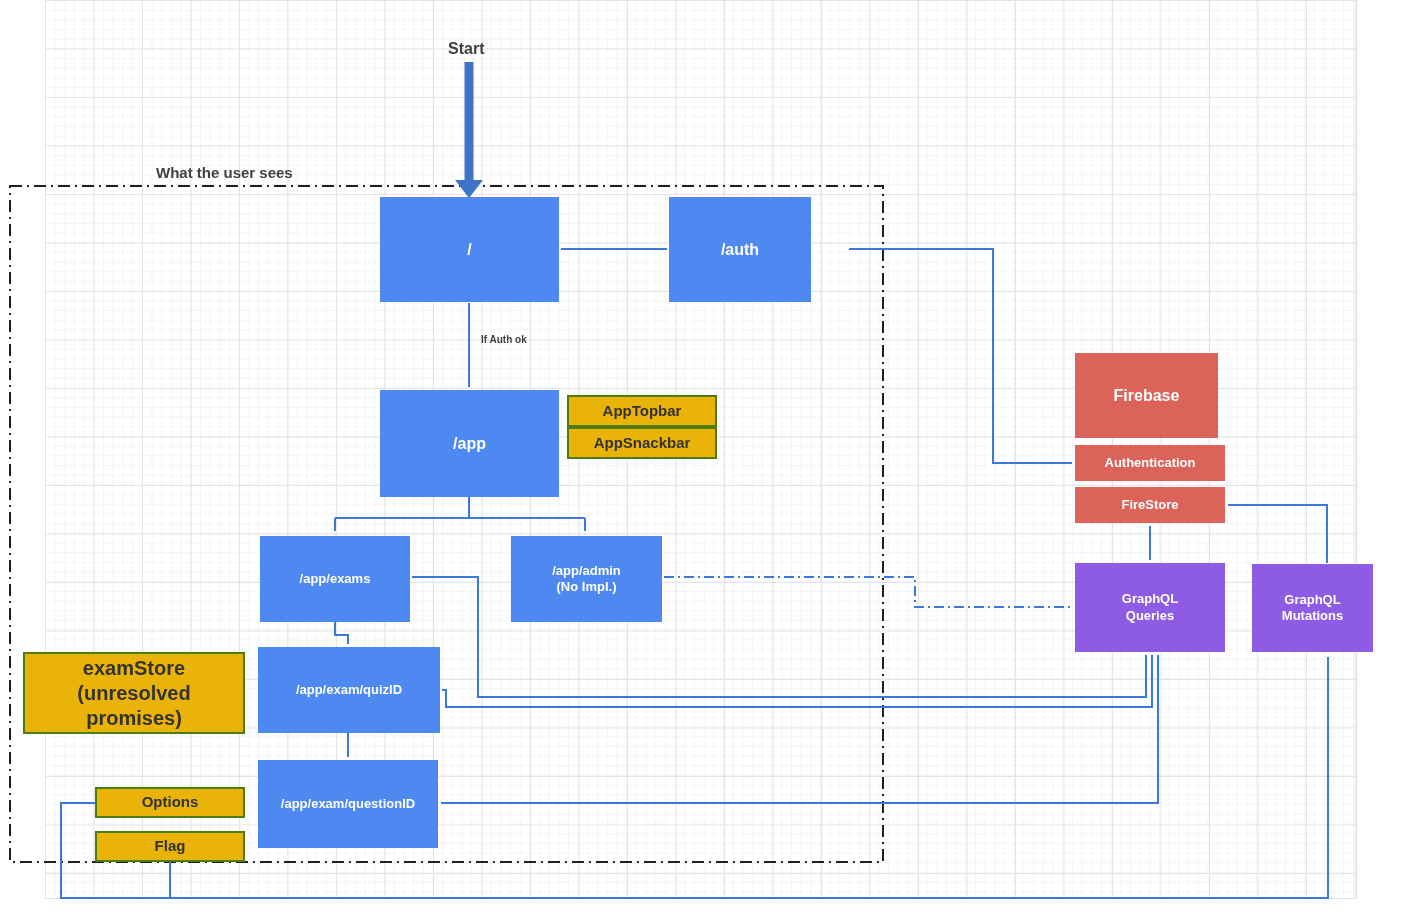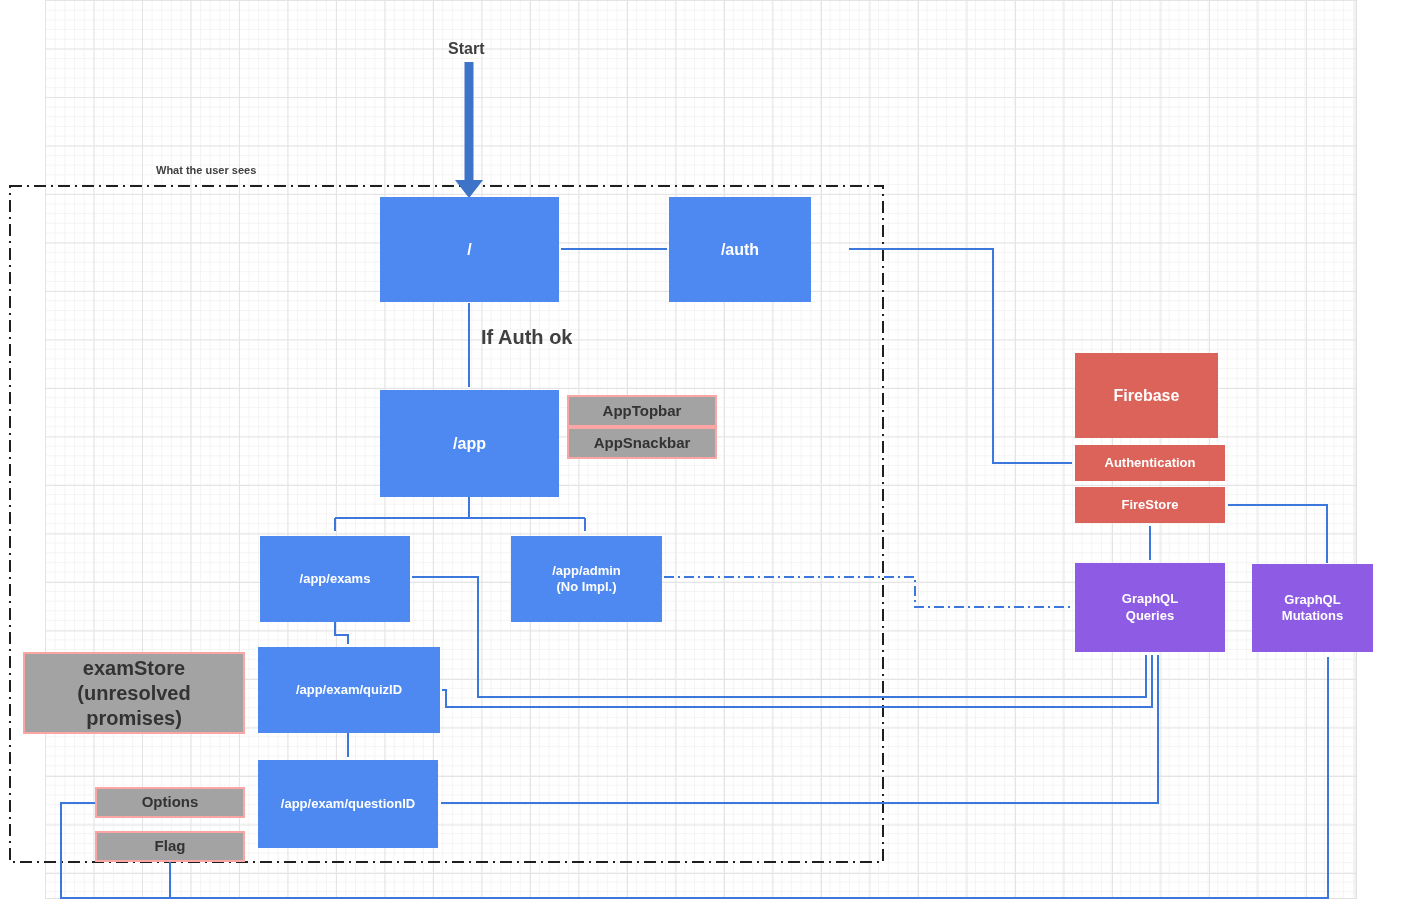--- a/index.html
+++ b/index.html
@@ -22,21 +22,21 @@
   .node {
     position:absolute; display:flex; align-items:center; justify-content:center;
     text-align:center; font-weight:bold; color:#fff; line-height:1.25;
     white-space:pre-line; overflow-wrap:anywhere; box-sizing:border-box; padding:2px 6px;
   }
   .blue   { background:var(--route-node); font-size:16px; }
   .red    { background:var(--firebase-node); font-size:16px; }
   .purple { background:var(--graphql-node); font-size:16px; }
   .sm     { font-size:13px; }
   .whitebox {
-    background:#a3a3a3; border:2px solid #fca5a5; color:#333; font-size:15px;align-items:center;
+    background:#eab308; border:2px solid #4d7c0f; color:#333; font-size:15px;align-items:center;
   }
   .caption {
     position:absolute; font-weight:bold; color:var(--annotation); font-size:16px;
     white-space:nowrap;
   }
 </style>
 </head>
 <body>
 
 <div class="canvas">
@@ -76,22 +76,22 @@
 
     <path d="M412,577 H478 V697 H1146 V655" stroke="var(--connector)" stroke-width="2" marker-start="url(#ah)" marker-end="url(#ah)"></path>
     <path d="M442,690 H446 V707 H1152 V655" stroke="var(--connector)" stroke-width="2" marker-start="url(#ah)" marker-end="url(#ah)"></path>
     <path d="M441,803 H1158 V655" stroke="var(--connector)" stroke-width="2" marker-start="url(#ah)" marker-end="url(#ah)"></path>
 
     <path d="M95,803 H61 V898 H1328 V657" stroke="var(--connector)" stroke-width="2" marker-end="url(#ah)"></path>
     <path d="M170,862 V897" stroke="var(--connector)" stroke-width="2"></path>
   </svg>
 
   <div class="caption" style="left:448px; top:40px;">Start</div>
-  <div class="caption" style="left:156px; top:164px; font-size:11px;">What the user sees</div>
-  <div class="caption" style="left:481px; top:326px; font-size:20px;">If Auth ok</div>
+  <div class="caption" style="left:156px; top:164px; font-size:15px;">What the user sees</div>
+  <div class="caption" style="left:481px; top:334px; font-size:10px;">If Auth ok</div>
 
   <div class="node blue" style="left:380px; top:197px; width:179px; height:105px;">
     <span>/</span>
   </div>
   <div class="node blue" style="left:669px; top:197px; width:142px; height:105px;">
     <span>/auth</span>
   </div>
   <div class="node blue" style="left:380px; top:390px; width:179px; height:107px;">
     <span>/app</span>
   </div>

